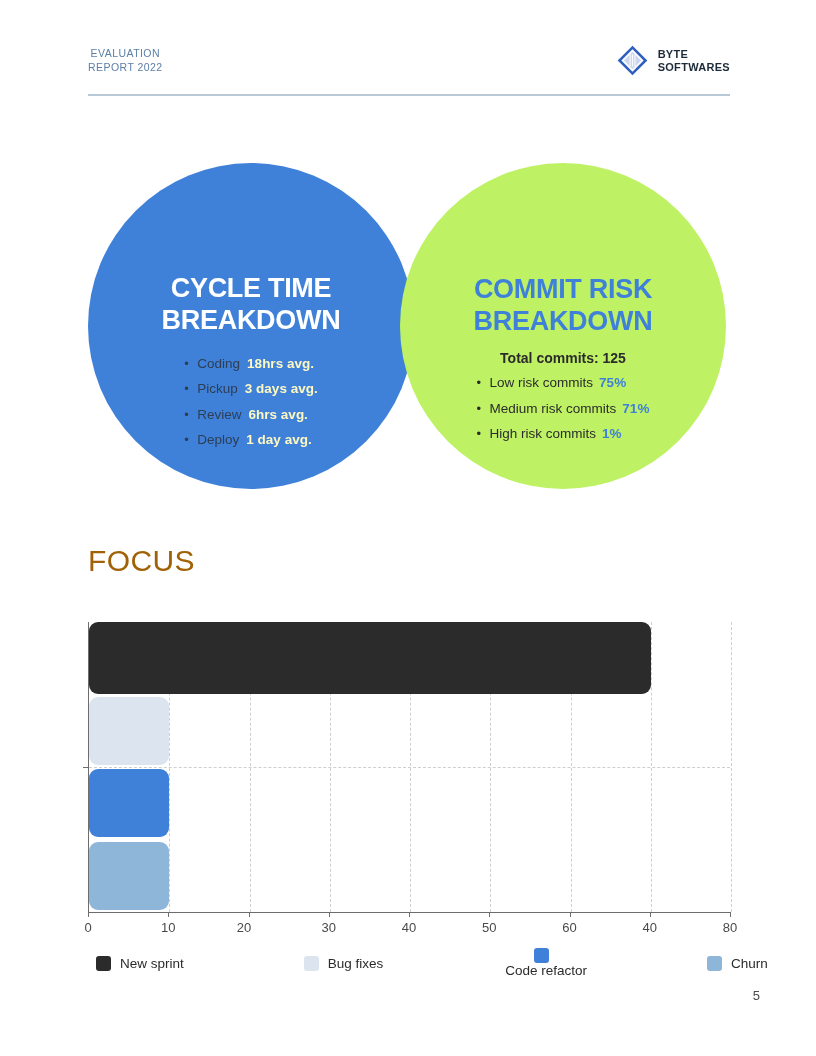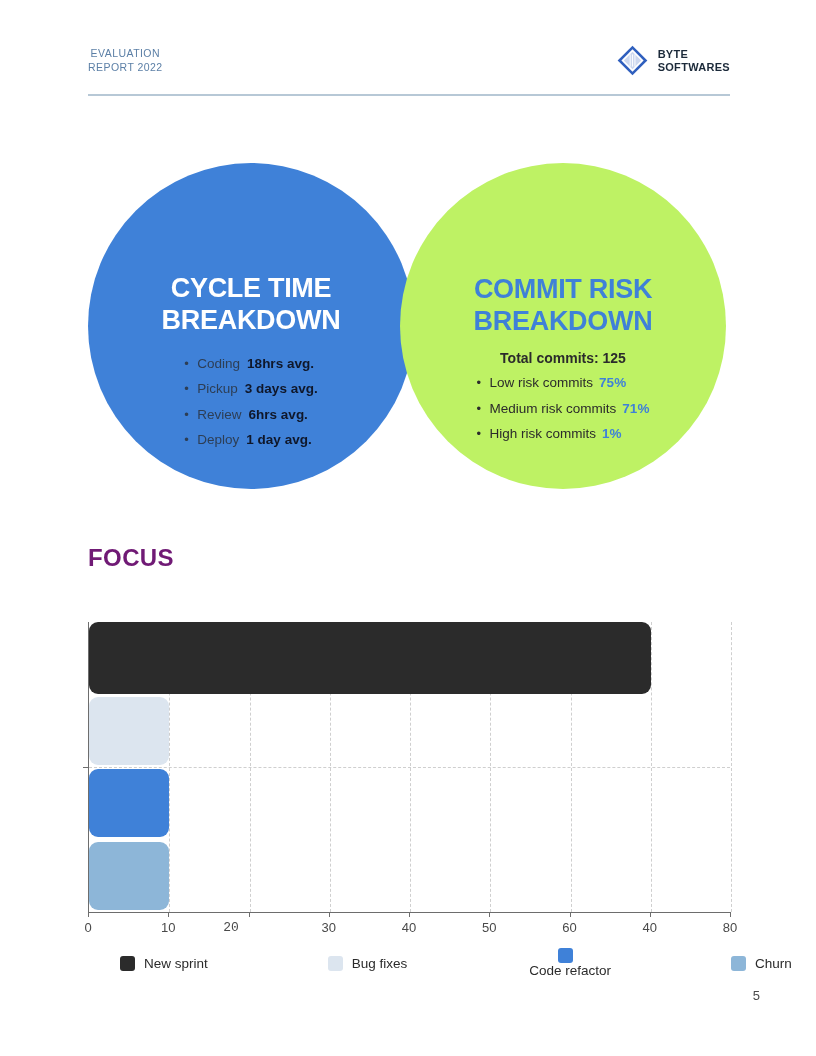--- a/index.html
+++ b/index.html
@@ -139,21 +139,21 @@
   }
   .circle-left .venn-list li .dot { color: #2d3e55; }
   .circle-right .venn-list li .dot { color: #2b2b2b; }
 
   .circle-left .venn-list .lbl {
     color: #2d3e55;
     font-weight: 400;
     margin-right: 7px;
   }
   .circle-left .venn-list .val {
-    color: #0f172a;
+    color: #fef9c3;
     font-weight: bold;
   }
   .circle-right .venn-list .lbl {
     color: #2b2b2b;
     font-weight: 400;
     margin-right: 6px;
   }
   .circle-right .venn-list .val {
     color: #3f81d8;
     font-weight: bold;
@@ -165,24 +165,24 @@
     text-align: center;
     margin-top: 13px;
   }
   .circle-right .venn-list { margin-top: 4px; }
 
   
   .focus-title {
     position: absolute;
     left: 88px;
     top: 544px;
-    font-size: 24px;
-    font-weight: bold;
+    font-size: 30px;
+    font-weight: normal;
     letter-spacing: 0.4px;
-    color: #701a75;
+    color: #a16207;
   }
 
   
   .chart {
     position: absolute;
     left: 88px;
     top: 622px;
     width: 642px;
     height: 290px;
   }
@@ -242,21 +242,21 @@
     top: 298px;
     font-size: 13px;
     color: #4a4a4a;
     transform: translateX(-50%);
     white-space: nowrap;
   }
 
   
   .legend {
     position: absolute;
-    left: 120px;
+    left: 96px;
     top: 948px;
     display: flex;
     align-items: center;
   }
   .legend-item {
     display: flex;
     align-items: center;
     white-space: nowrap;
   }
   .legend-swatch {
@@ -379,21 +379,21 @@
         <div class="bar" style="top: 74.75px; height: 68px; width: 80.25px; background: rgb(220, 229, 239);"></div>
         <div class="bar" style="top: 147.25px; height: 68px; width: 80.25px; background: rgb(63, 129, 216);"></div>
         <div class="bar" style="top: 219.75px; height: 68px; width: 80.25px; background: rgb(141, 182, 216);"></div>
       </div>
     <div class="axis-line"></div>
   <div class="axis-tick" style="left: 0px;"></div>
       <div class="axis-label" style="left: 0px;">0</div>
       <div class="axis-tick" style="left: 80.25px;"></div>
       <div class="axis-label" style="left: 80.25px;">10</div>
       <div class="axis-tick" style="left: 160.5px;"></div>
-      <div class="axis-label" style="left: 143px; font-family: Liberation Mono, monospace;">20</div>
+      <div class="axis-label" style="left: 156px;">20</div>
       <div class="axis-tick" style="left: 240.75px;"></div>
       <div class="axis-label" style="left: 240.75px;">30</div>
       <div class="axis-tick" style="left: 321px;"></div>
       <div class="axis-label" style="left: 321px;">40</div>
       <div class="axis-tick" style="left: 401.25px;"></div>
       <div class="axis-label" style="left: 401.25px;">50</div>
       <div class="axis-tick" style="left: 481.5px;"></div>
       <div class="axis-label" style="left: 481.5px;">60</div>
       <div class="axis-tick" style="left: 561.75px;"></div>
       <div class="axis-label" style="left: 561.75px;">40</div>

